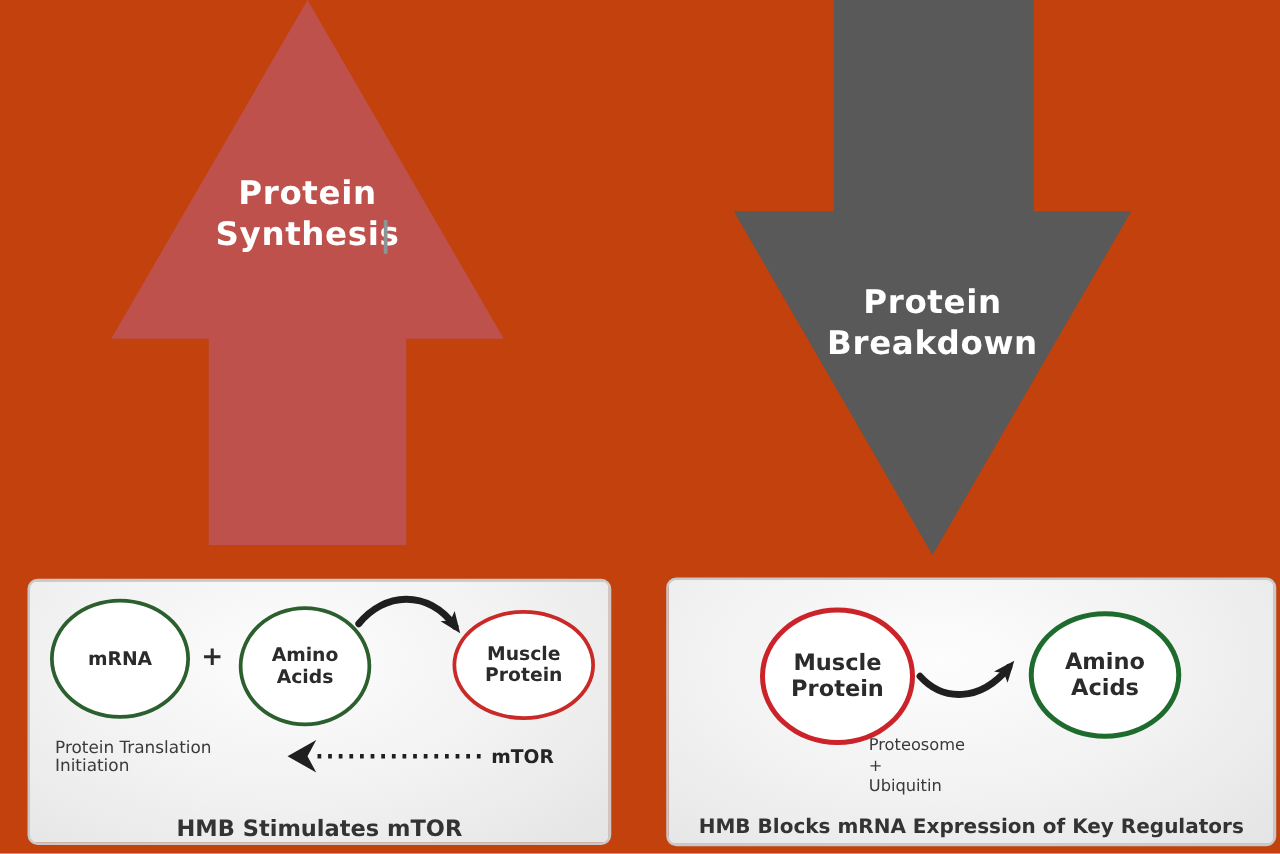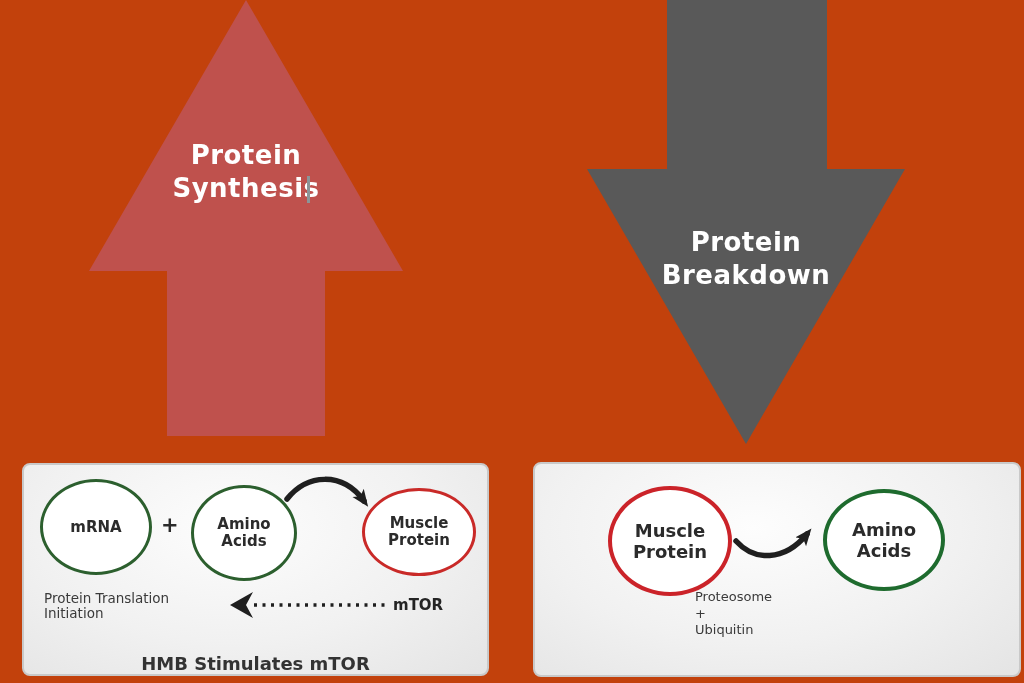--- a/index.html
+++ b/index.html
@@ -116,15 +116,16 @@
 
     <div class="circle red" style="left:73px; top:22px; width:124px; height:110px; font-size:18px; line-height:21px;">Muscle
 Protein</div>
     <div class="circle green" style="left:288px; top:25px; width:122px; height:102px; font-size:18px; line-height:21px;">Amino
 Acids</div>
 
     <div class="small-caption" style="left:160px; top:125px; width:150px; font-size:13px; line-height:16.5px;">Proteosome
 +
 Ubiquitin</div>
 
+    <div class="big-caption" style="top:187px; font-size:16px;">HMB Blocks mRNA Expression of Key Regulators</div>
   </div>
 
 </div>
 
 </body></html>

